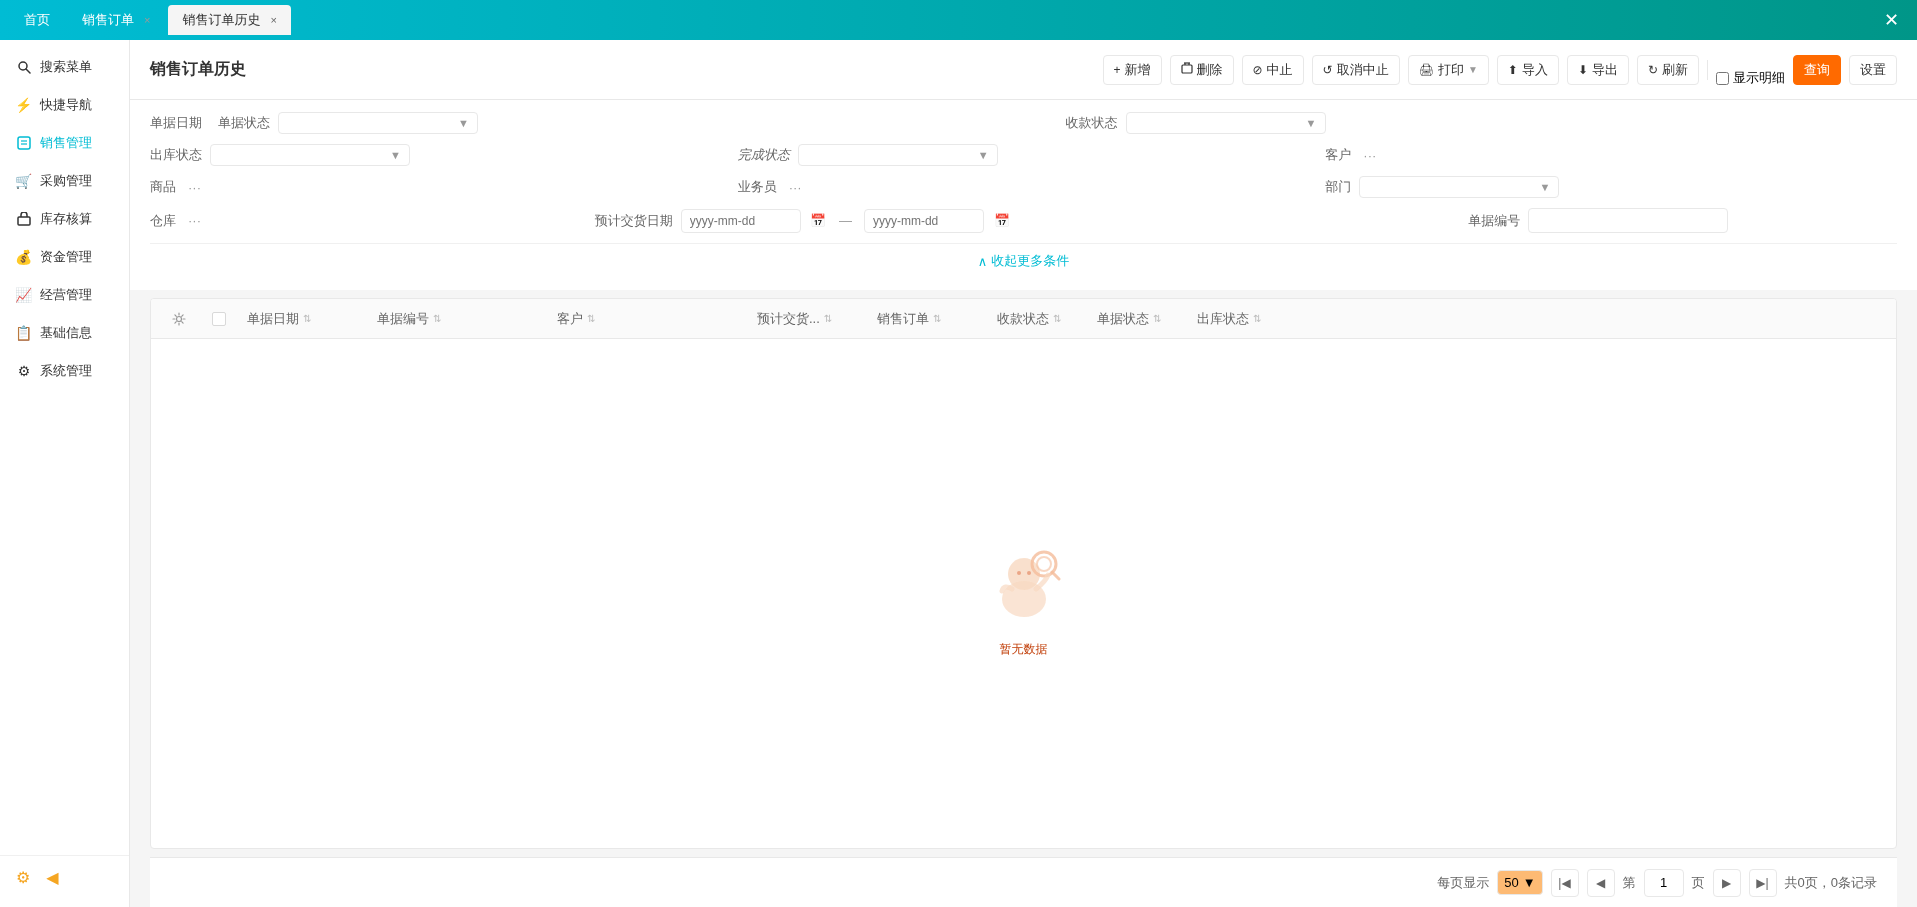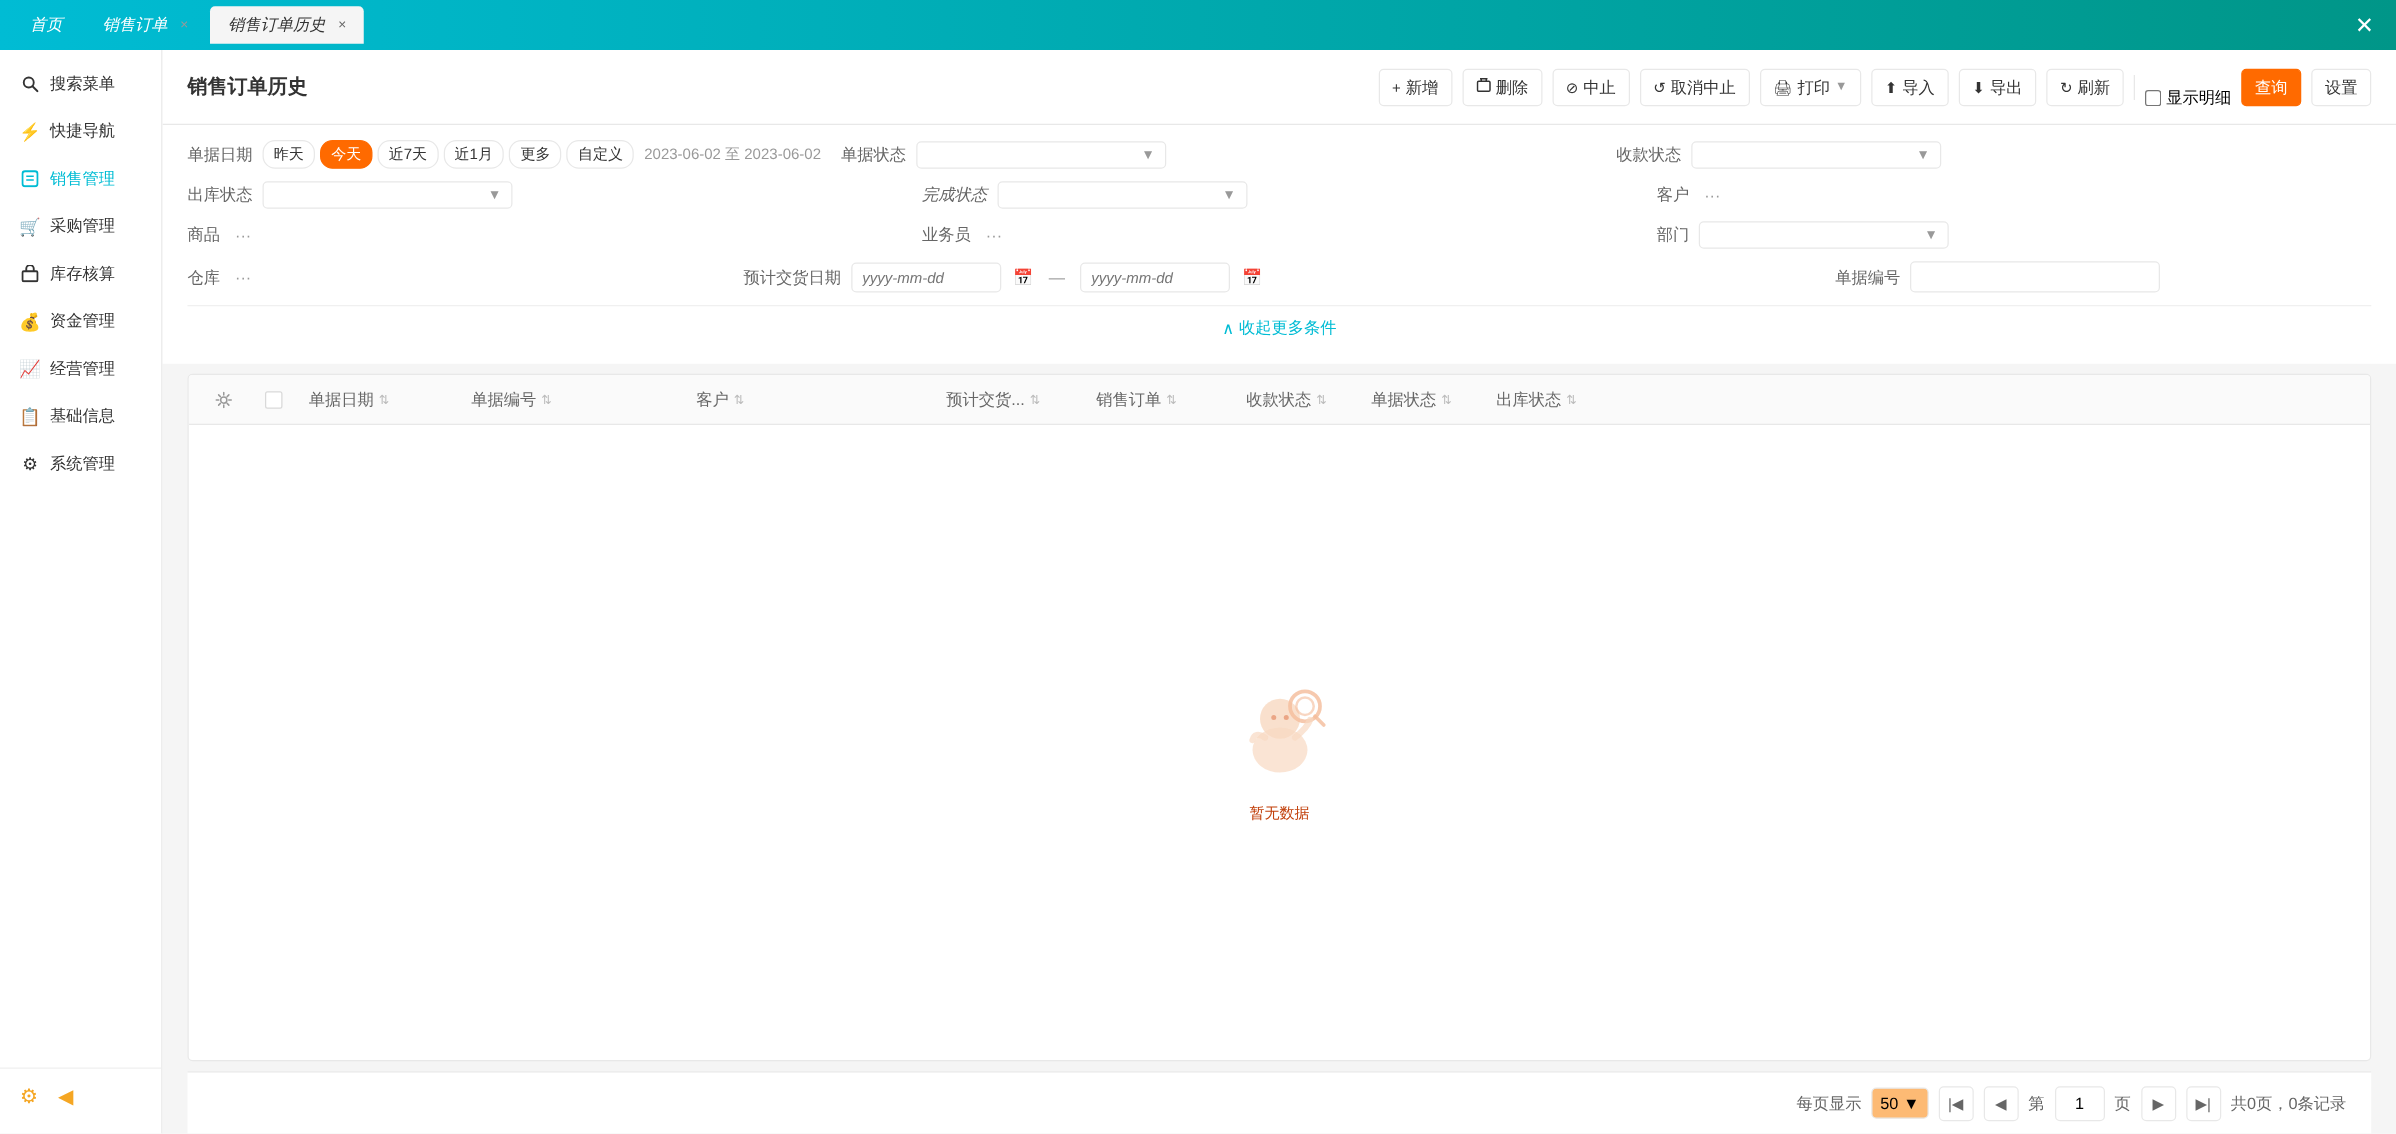--- a/index.html
+++ b/index.html
@@ -17,21 +17,20 @@
     .top-bar-tab {
       height: 30px;
       padding: 0 14px;
       border-radius: 4px 4px 0 0;
       display: flex;
       align-items: center;
       gap: 6px;
       cursor: pointer;
       color: #fff;
       font-size: 13px;
-      font-style: italic;
     }
     .top-bar-tab.active {
       background: #f5f5f5;
       color: #333;
     }
     .top-bar-tab .close-btn {
       font-size: 11px;
       color: #999;
       cursor: pointer;
       margin-left: 4px;
@@ -231,21 +230,20 @@
       margin-top: 4px;
     }
     .date-input {
       border: 1px solid #e8e8e8;
       border-radius: 4px;
       padding: 4px 8px;
       background: #fff;
       width: 120px;
       color: #ec4899;
       font-size: 12px;
-      font-style: italic;
     }
     .date-separator { color: #999; margin: 0 4px; }
     .cal-icon { color: #ccc; font-size: 13px; margin-left: 2px; }
 
     
     .table-container {
       flex: 1;
       background: #fff;
       margin: 8px 20px;
       border: 1px solid #e8e8e8;
@@ -499,31 +497,20 @@
           </button>
         </div>
       </div>
     </div>
 
     <div class="filter-area">
 
       <div class="filter-row">
         <div class="filter-item">
           <span class="filter-label">单据日期</span>
-          <div class="filter-control">
-            <div class="date-btns">
-              <button class="date-btn">昨天</button>
-              <button class="date-btn active">今天</button>
-              <button class="date-btn">近7天</button>
-              <button class="date-btn">近1月</button>
-              <button class="date-btn">更多</button>
-              <button class="date-btn">自定义</button>
-            </div>
-            <span class="date-range">2023-06-02 至 2023-06-02</span>
-          </div>
         </div>
         <div class="filter-item" style="flex:1;">
           <span class="filter-label">单据状态</span>
           <div class="select-control" style="flex:1;max-width:200px;">
             <span></span>
             <span class="chevron">▼</span>
           </div>
         </div>
         <div class="filter-item" style="flex:1;">
           <span class="filter-label">收款状态</span>

